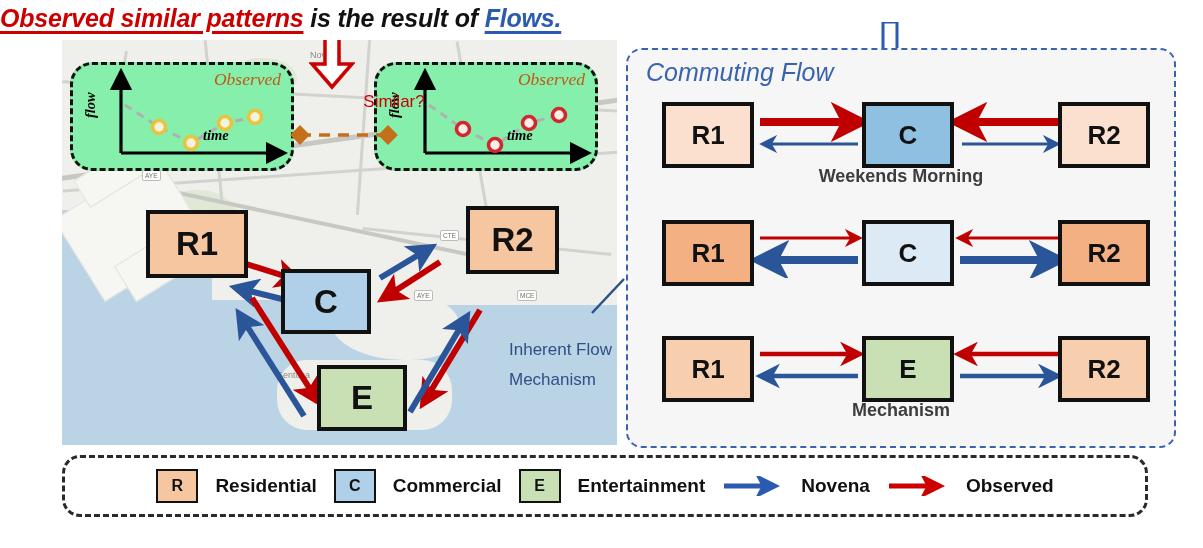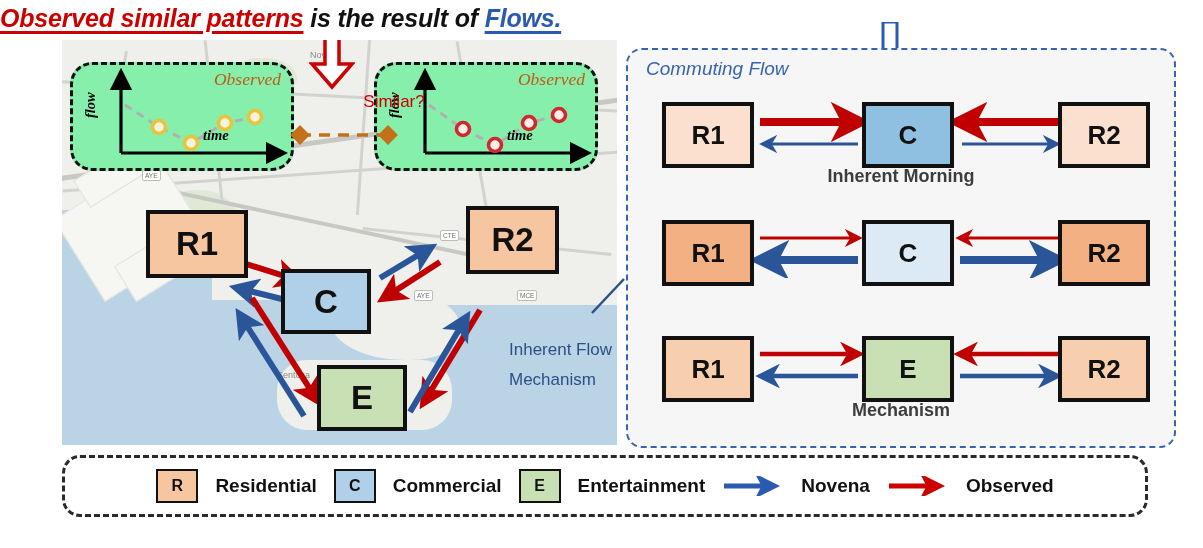--- a/index.html
+++ b/index.html
@@ -51,21 +51,21 @@
   .r-res{background:#F6C6A0;}
   .r-com{background:#AFD0E8;}
   .r-ent{background:#C8E0B4;}
 
   #inherent-label{position:absolute;left:447px;top:295px;width:140px;font-size:17px;
                   color:#2B5187;line-height:30px;font-family:"Liberation Sans",sans-serif;}
 
   
   #flow-panel{position:absolute;left:626px;top:48px;width:546px;height:396px;
               background:#F6F6F6;border:2.5px dashed #3A63AE;border-radius:16px;}
-  #commuting-flow-title{position:absolute;left:18px;top:8px;font-size:19px;
+  #commuting-flow-title{position:absolute;left:18px;top:8px;font-size:25px;
                         font-style:italic;color:#3A63AE;}
   .flow-row{position:absolute;left:0;width:546px;height:110px;}
   .fr-box{position:absolute;top:10px;width:84px;height:58px;border:4px solid #111;
           display:flex;align-items:center;justify-content:center;
           font-size:26px;font-weight:bold;color:#111;}
   .fr-caption{position:absolute;left:0;top:74px;width:546px;text-align:center;
               font-size:18px;font-weight:bold;color:#3D3D3D;}
   .fr-arrows{position:absolute;top:10px;width:118px;height:58px;}
 
   
@@ -240,21 +240,21 @@
     <div class="fr-box" style="left:234px;background:#8FC0E2;">
       <span>C</span>
     </div>
     <svg class="fr-arrows" style="left:326px;">
       <line x1="104" y1="20" x2="6" y2="20" stroke="#C00000" stroke-width="8" marker-end="url(#fRedT0)"></line>
       <line x1="8" y1="42" x2="102" y2="42" stroke="#2A5699" stroke-width="3" marker-end="url(#fBlueN0)"></line>
     </svg>
     <div class="fr-box" style="left:430px;background:#FBE0D0;">
       <span>R2</span>
     </div>
-    <div class="fr-caption">Inherent Morning</div>
+    <div class="fr-caption">Weekends Morning</div>
   </div>
 
   <div class="flow-row" style="top:160px;">
     <div class="fr-box" style="left:34px;background:#F3B183;">
       <span>R1</span>
     </div>
     <svg class="fr-arrows" style="left:126px;">
       <defs>
         <marker id="fRedN1" markerWidth="6" markerHeight="6" refX="4.4" refY="3" orient="auto">
           <path d="M0,0 L6,3 L0,6 L1.8,3 z" fill="#C00000"></path>

